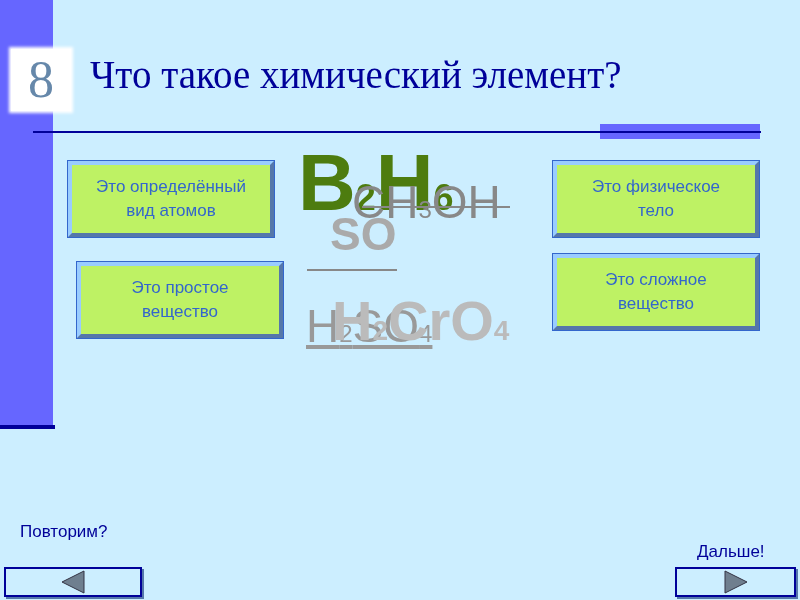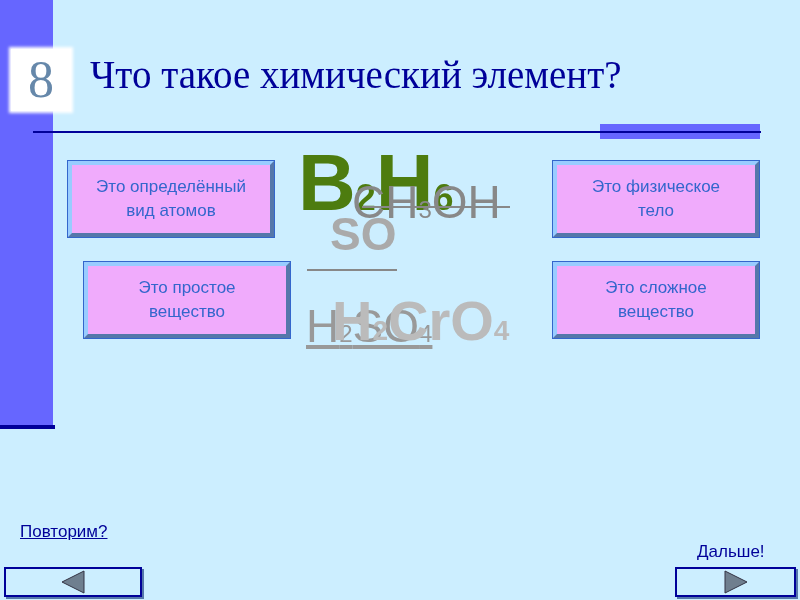--- a/index.html
+++ b/index.html
@@ -6,21 +6,21 @@
   body{width:800px;height:600px;background:#cceeff;position:relative;overflow:hidden;font-family:"Liberation Sans",sans-serif;}
   .sidebar{position:absolute;left:0;top:0;width:53px;height:428px;background:#6666ff;}
   .sidebar-line{position:absolute;left:0;top:425px;width:55px;height:4px;background:#000099;}
   .badge{position:absolute;left:11px;top:49px;width:60px;height:62px;background:#fff;
     box-shadow:0 0 3px 2px #fff;display:flex;align-items:center;justify-content:center;}
   .badge span{font-family:"Liberation Serif",serif;font-size:52px;color:#6688aa;line-height:1;}
   .title{position:absolute;left:90px;top:52px;font-family:"Liberation Serif",serif;font-size:39px;color:#000099;white-space:nowrap;}
   .rule{position:absolute;left:33px;top:131px;width:728px;height:2px;background:#000099;}
   .rule-block{position:absolute;left:600px;top:124px;width:160px;height:15px;background:#6666ff;}
   .rule-block::after{content:"";position:absolute;left:0;top:7px;width:160px;height:2px;background:#000099;}
-  .answer{position:absolute;width:206px;height:76px;box-sizing:border-box;background:#f0abfc;
+  .answer{position:absolute;width:206px;height:76px;box-sizing:border-box;background:#bef264;
     border-style:solid;border-width:4px;border-color:#99ccff #5577aa #5577aa #99ccff;
     outline:1px solid #3366cc;display:flex;align-items:center;justify-content:center;
     text-align:center;color:#3366cc;font-size:17px;line-height:24px;cursor:pointer;}
   .chem{position:absolute;left:290px;top:135px;width:250px;height:230px;}
   .g{position:absolute;color:#4d7c0f;font-weight:bold;font-family:"Liberation Sans",sans-serif;line-height:1;}
   .g2{position:absolute;color:#888;font-family:"Liberation Sans",sans-serif;line-height:1;margin-top:30px;}
   .main-f{position:absolute;color:#000;font-family:"Liberation Sans",sans-serif;line-height:1;}
   .nav-label{position:absolute;font-size:17px;color:#000099;}
   .nav-btn{position:absolute;width:138px;height:30px;box-sizing:border-box;border:2px solid #000099;background:#cceeff;
     box-shadow:2px 2px 0 #5577aa;display:flex;align-items:center;justify-content:center;cursor:pointer;}
@@ -38,38 +38,38 @@
 
 <div class="rule"></div>
 <div class="rule-block"></div>
 
 <div class="answer" style="left:68px;top:161px;">
   <span style="width:180px">Это определённый вид атомов</span>
 </div>
 <div class="answer" style="left:553px;top:161px;">
   <span style="width:150px">Это физическое тело</span>
 </div>
-<div class="answer" style="left:84px;top:262px;">
+<div class="answer" style="left:77px;top:262px;">
   <span style="width:130px">Это простое вещество</span>
 </div>
-<div class="answer" style="left:553px;top:262px;justify-content:center;">
+<div class="answer" style="left:553px;top:254px;justify-content:center;">
   <span style="width:130px">Это сложное вещество</span>
 </div>
 
 <div class="chem">
   <div class="g" style="left:8px;top:8px;font-size:80px;">B<span style="font-size:36px">2</span>H<span style="font-size:36px">6</span></div>
   <div class="g2" style="left:62px;top:14px;font-size:46px;">CH<span style="font-size:24px">3</span>OH</div>
   <div style="position:absolute;left:72px;top:71px;width:148px;height:2px;background:#888;"></div>
   <div class="g" style="left:40px;top:76px;font-size:46px;color:#aaa;">SO</div>
   <div style="position:absolute;left:17px;top:134px;width:90px;height:2px;background:#888;"></div>
   <div class="g2" style="left:16px;top:138px;font-size:46px;color:#999;text-decoration:underline;">H<span style="font-size:24px">2</span>SO<span style="font-size:24px">4</span></div>
   <div class="g" style="left:42px;top:158px;font-size:56px;color:#bbb;">H<span style="font-size:28px">2</span>CrO<span style="font-size:28px">4</span></div>
 </div>
 
-<div class="nav-label" style="left:20px;top:522px;text-decoration:underline;">Повторим?</div>
+<div class="nav-label" style="left:20px;top:522px;">Повторим?</div>
 <div class="nav-btn" style="left:4px;top:567px;">
   <svg width="26" height="24">
       <polygon points="24,1 24,23 2,12" fill="#6f7f8f" stroke="#334" stroke-width="1"></polygon>
     </svg>
 </div>
 
 <div class="nav-label" style="left:697px;top:542px;">Дальше!</div>
 <div class="nav-btn" style="left:675px;top:567px;width:121px;">
   <svg width="26" height="24">
       <polygon points="2,1 2,23 24,12" fill="#6f7f8f" stroke="#334" stroke-width="1"></polygon>

